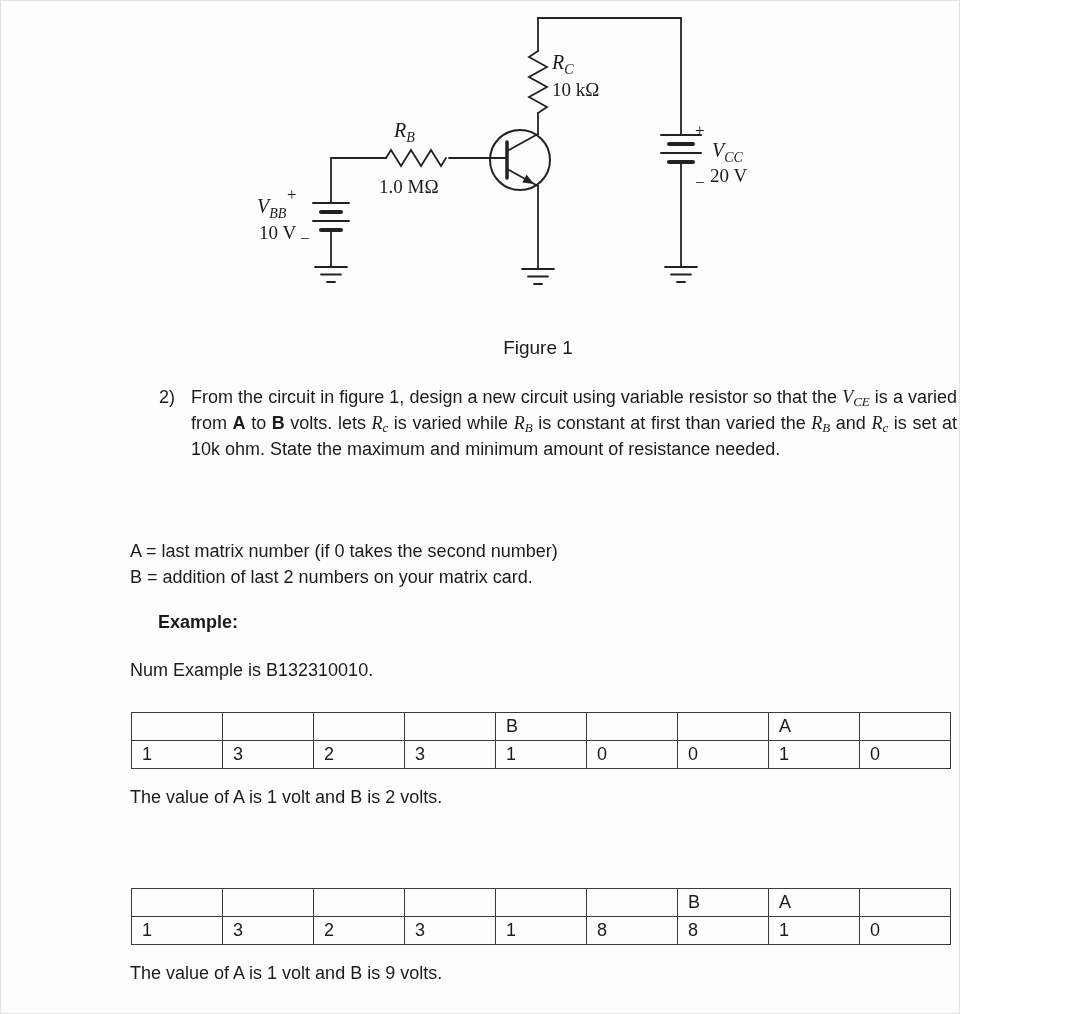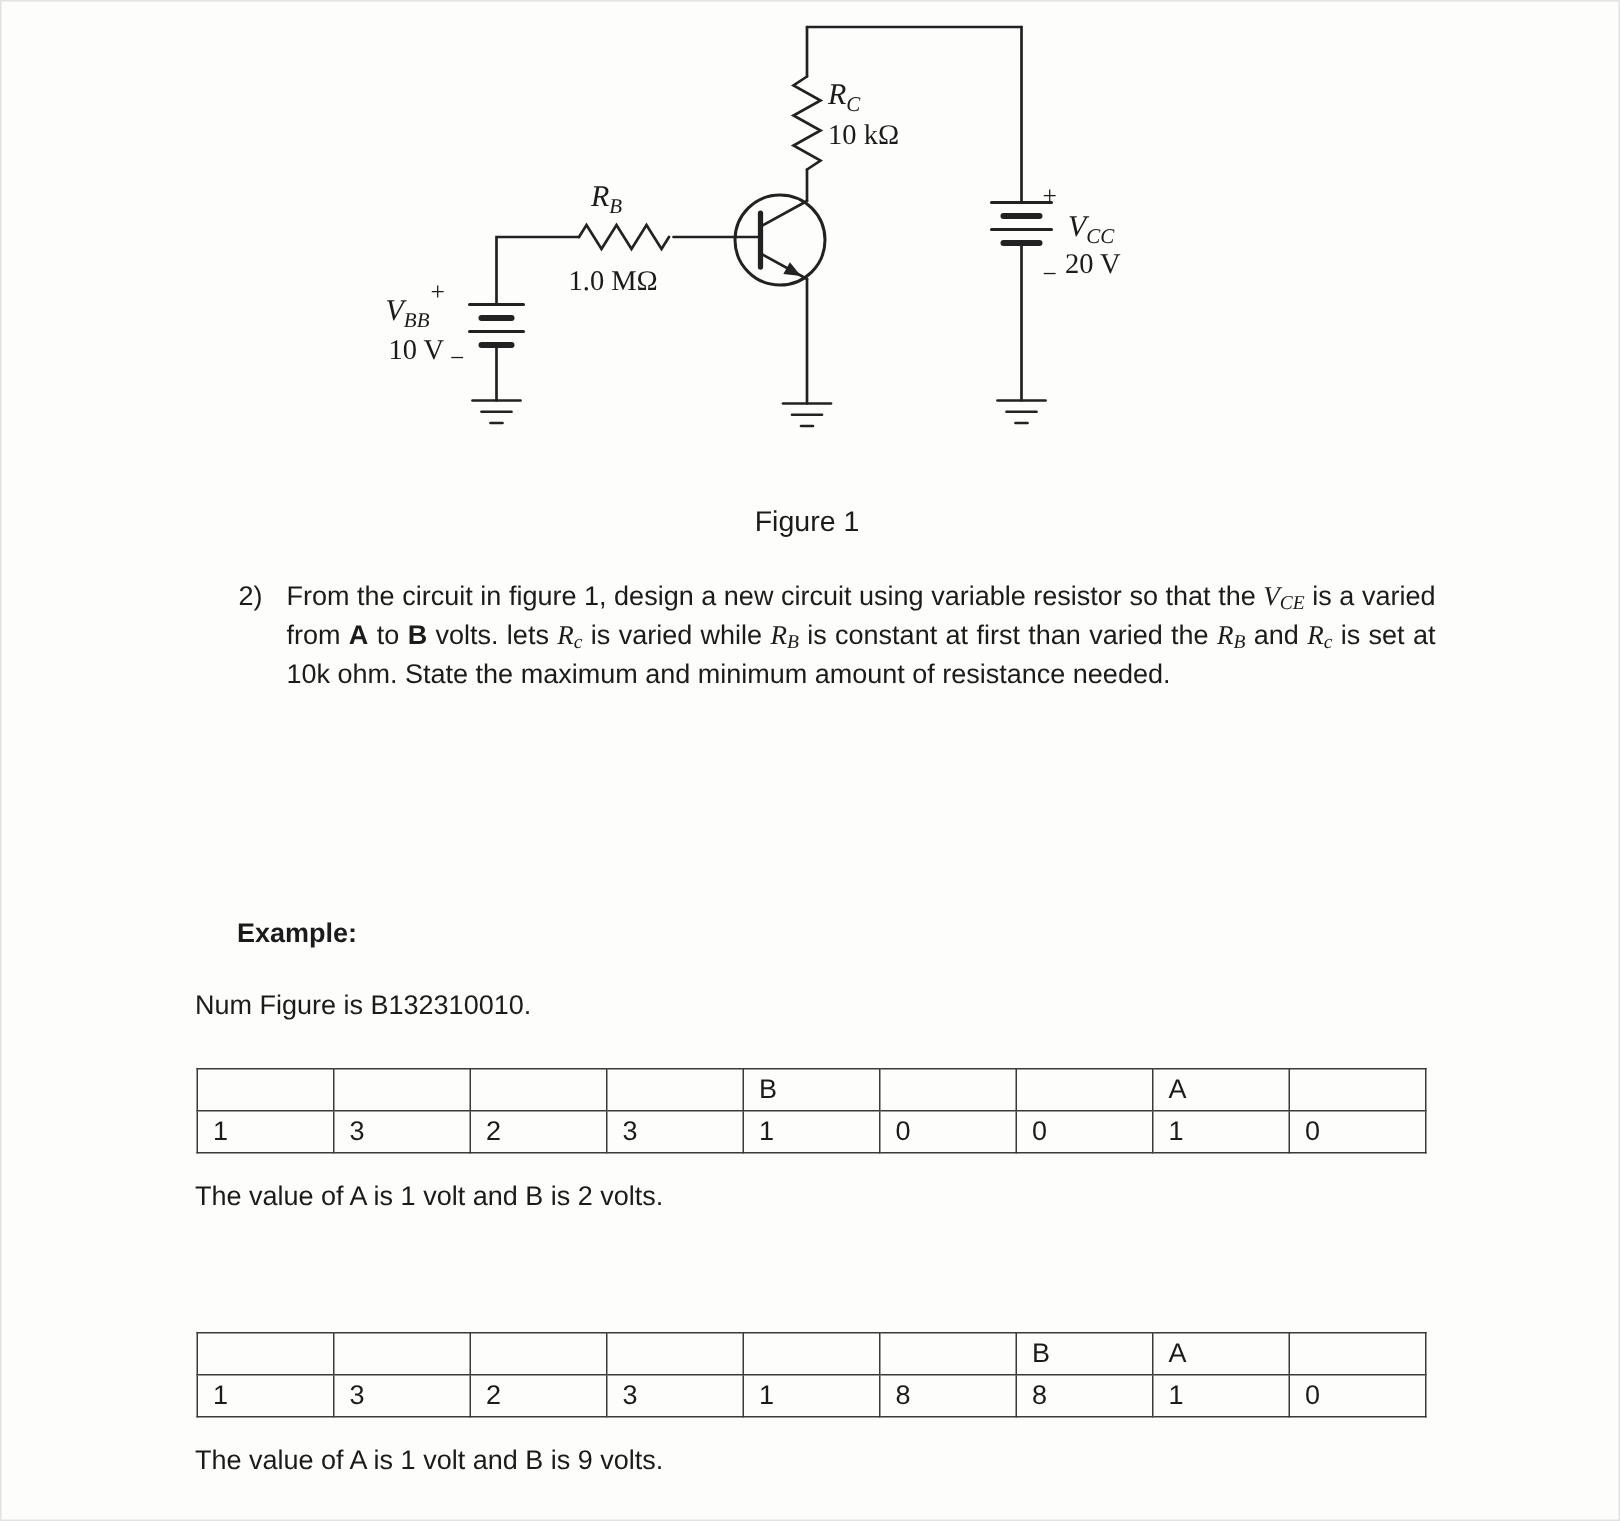--- a/index.html
+++ b/index.html
@@ -1,19 +1,19 @@
 <!DOCTYPE html>
 <html><head>
 <meta charset="utf-8">
 <style>
   * { margin:0; padding:0; box-sizing:border-box; }
   html,body { background:#ffffff; }
   body { width:1080px; height:1014px; font-family:"Liberation Sans", sans-serif; }
   .page {
-    position:relative; width:1080px; height:1014px;
+    position:relative; width:960px; height:1014px;
     background:#fdfdfc; border:1px solid #e2e2e2; overflow:hidden;
     color:#1b1b1b;
   }
   .circuit { position:absolute; top:0; left:0; }
   .clabel { font-family:"Liberation Serif", serif; font-style:italic; font-size:20px; fill:#1b1b1b; }
   .clabel .csub { font-size:14px; font-style:italic; }
   .cvalue { font-family:"Liberation Serif", serif; font-size:19px; fill:#1b1b1b; }
   .csign  { font-family:"Liberation Serif", serif; font-size:17px; fill:#1b1b1b; }
   .caption { font-family:"Liberation Sans", sans-serif; font-size:19px; fill:#1b1b1b; }
 
@@ -110,24 +110,28 @@
     <text class="clabel" x="711" y="156"><tspan>V</tspan><tspan class="csub" dy="5">CC</tspan></text>
     <text class="cvalue" x="709" y="181">20 V</text>
     <text class="csign" x="694" y="187">−</text>
 
     <text class="caption" x="537" y="353" text-anchor="middle">Figure 1</text>
   </svg>
 
   <div class="q-num">2)</div>
   <p class="q-text"><span>From the circuit in figure 1, design a new circuit using variable resistor so that the </span><span class="var"><span>V</span><sub>CE</sub></span><span> is a varied from </span><b>A</b><span> to </span><b>B</b><span> volts. lets </span><span class="var"><span>R</span><sub>c</sub></span><span> is varied while </span><span class="var"><span>R</span><sub>B</sub></span><span> is constant at first than varied the </span><span class="var"><span>R</span><sub>B</sub></span><span> and </span><span class="var"><span>R</span><sub>c</sub></span><span> is set at 10k ohm. State the maximum and minimum amount of resistance needed.</span></p>
 
+  <div class="defs">
+    <div>A = last matrix number (if 0 takes the second number)</div>
+    <div>B = addition of last 2 numbers on your matrix card.</div>
+  </div>
 
   <div class="example-heading">Example:</div>
 
-  <div class="matrix-label-1">Num Figure is B132310010.</div>
+  <div class="matrix-label-1">Num Example is B132310010.</div>
 
   <table class="grid" id="table1">
     <tbody>
         <tr>
       <td></td>
       <td></td>
       <td></td>
       <td></td>
       <td>B</td>
       <td></td>

